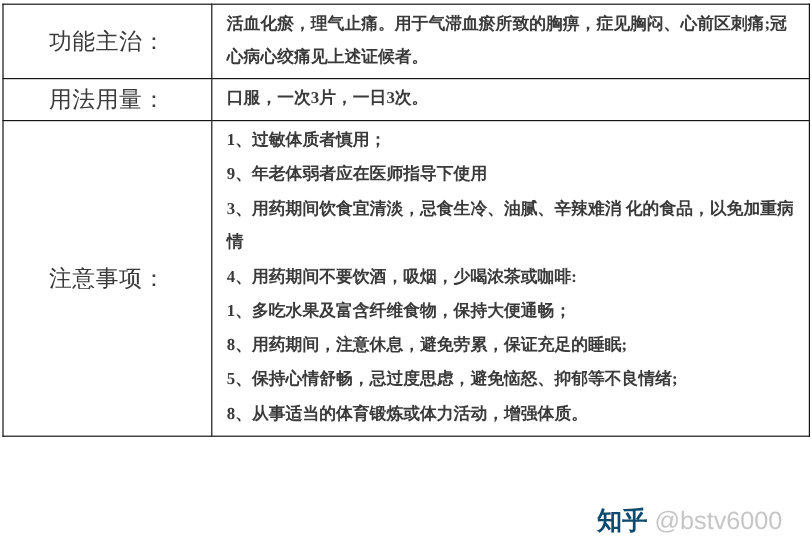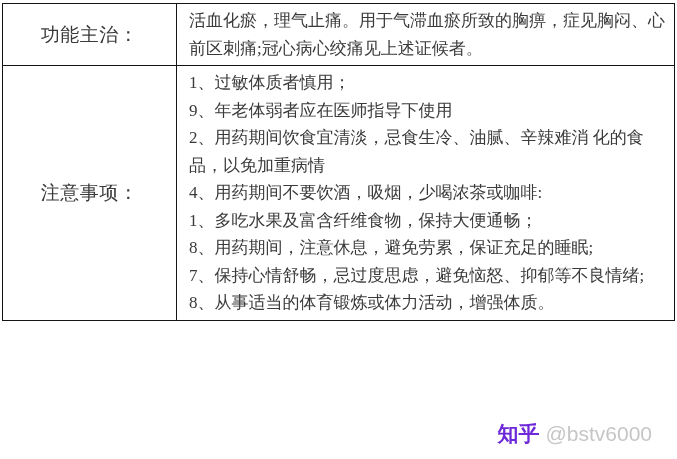--- a/index.html
+++ b/index.html
@@ -26,21 +26,22 @@
     vertical-align: middle;
   }
   .label-cell {
     width: 171px;
     text-align: center;
     font-size: 19px;
     letter-spacing: 0.5px;
   }
   .content-cell {
     padding: 3px 8px 3px 12px;
-    font-size: 17px;
+    font-size: 14px;
+    font-weight: bold;
   }
   .content-line {
     line-height: 27.5px;
   }
   
   tbody tr:nth-child(1) { height: 56px; }
   tbody tr:nth-child(2) { height: 32px; }
   tbody tr:nth-child(3) { height: 62px; }
   tbody tr:nth-child(3) .content-line { line-height: 28.5px; }
   tbody tr:nth-child(4) { height: 33px; }
@@ -52,45 +53,51 @@
     right: 25px;
     bottom: 11px;
     font-size: 21px;
     color: #c6c6c6;
     font-family: "Liberation Sans", "DejaVu Sans", sans-serif;
     white-space: nowrap;
     pointer-events: none;
   }
   .watermark .brand {
     font-weight: bold;
-    color: #6d28d9;
+    color: #0c4a6e;
     margin-right: 6px;
   }
 </style>
 </head>
 <body>
 
 <table class="drug-table">
   <tbody>
       <tr>
         <td class="label-cell">功能主治：</td>
         <td class="content-cell">
           <div class="content-line">活血化瘀，理气止痛。用于气滞血瘀所致的胸痹，症见胸闷、心前区刺痛;冠心病心绞痛见上述证候者。</div>
         </td>
       </tr>
       <tr>
+        <td class="label-cell">用法用量：</td>
+        <td class="content-cell">
+          <div class="content-line">口服，一次3片，一日3次。</div>
+        </td>
+      </tr>
+      <tr>
         <td class="label-cell">注意事项：</td>
         <td class="content-cell">
           <div class="content-line">1、过敏体质者慎用；</div>
           <div class="content-line">9、年老体弱者应在医师指导下使用</div>
-          <div class="content-line">2、用药期间饮食宜清淡，忌食生冷、油腻、辛辣难消 化的食品，以免加重病情</div>
+          <div class="content-line">3、用药期间饮食宜清淡，忌食生冷、油腻、辛辣难消 化的食品，以免加重病情</div>
           <div class="content-line">4、用药期间不要饮酒，吸烟，少喝浓茶或咖啡:</div>
           <div class="content-line">1、多吃水果及富含纤维食物，保持大便通畅；</div>
           <div class="content-line">8、用药期间，注意休息，避免劳累，保证充足的睡眠;</div>
-          <div class="content-line">7、保持心情舒畅，忌过度思虑，避免恼怒、抑郁等不良情绪;</div>
+          <div class="content-line">5、保持心情舒畅，忌过度思虑，避免恼怒、抑郁等不良情绪;</div>
           <div class="content-line">8、从事适当的体育锻炼或体力活动，增强体质。</div>
         </td>
       </tr>
     </tbody>
 </table>
 
 <div class="watermark">
   <span class="brand">知乎</span><span>@bstv6000</span>
 </div>
 

